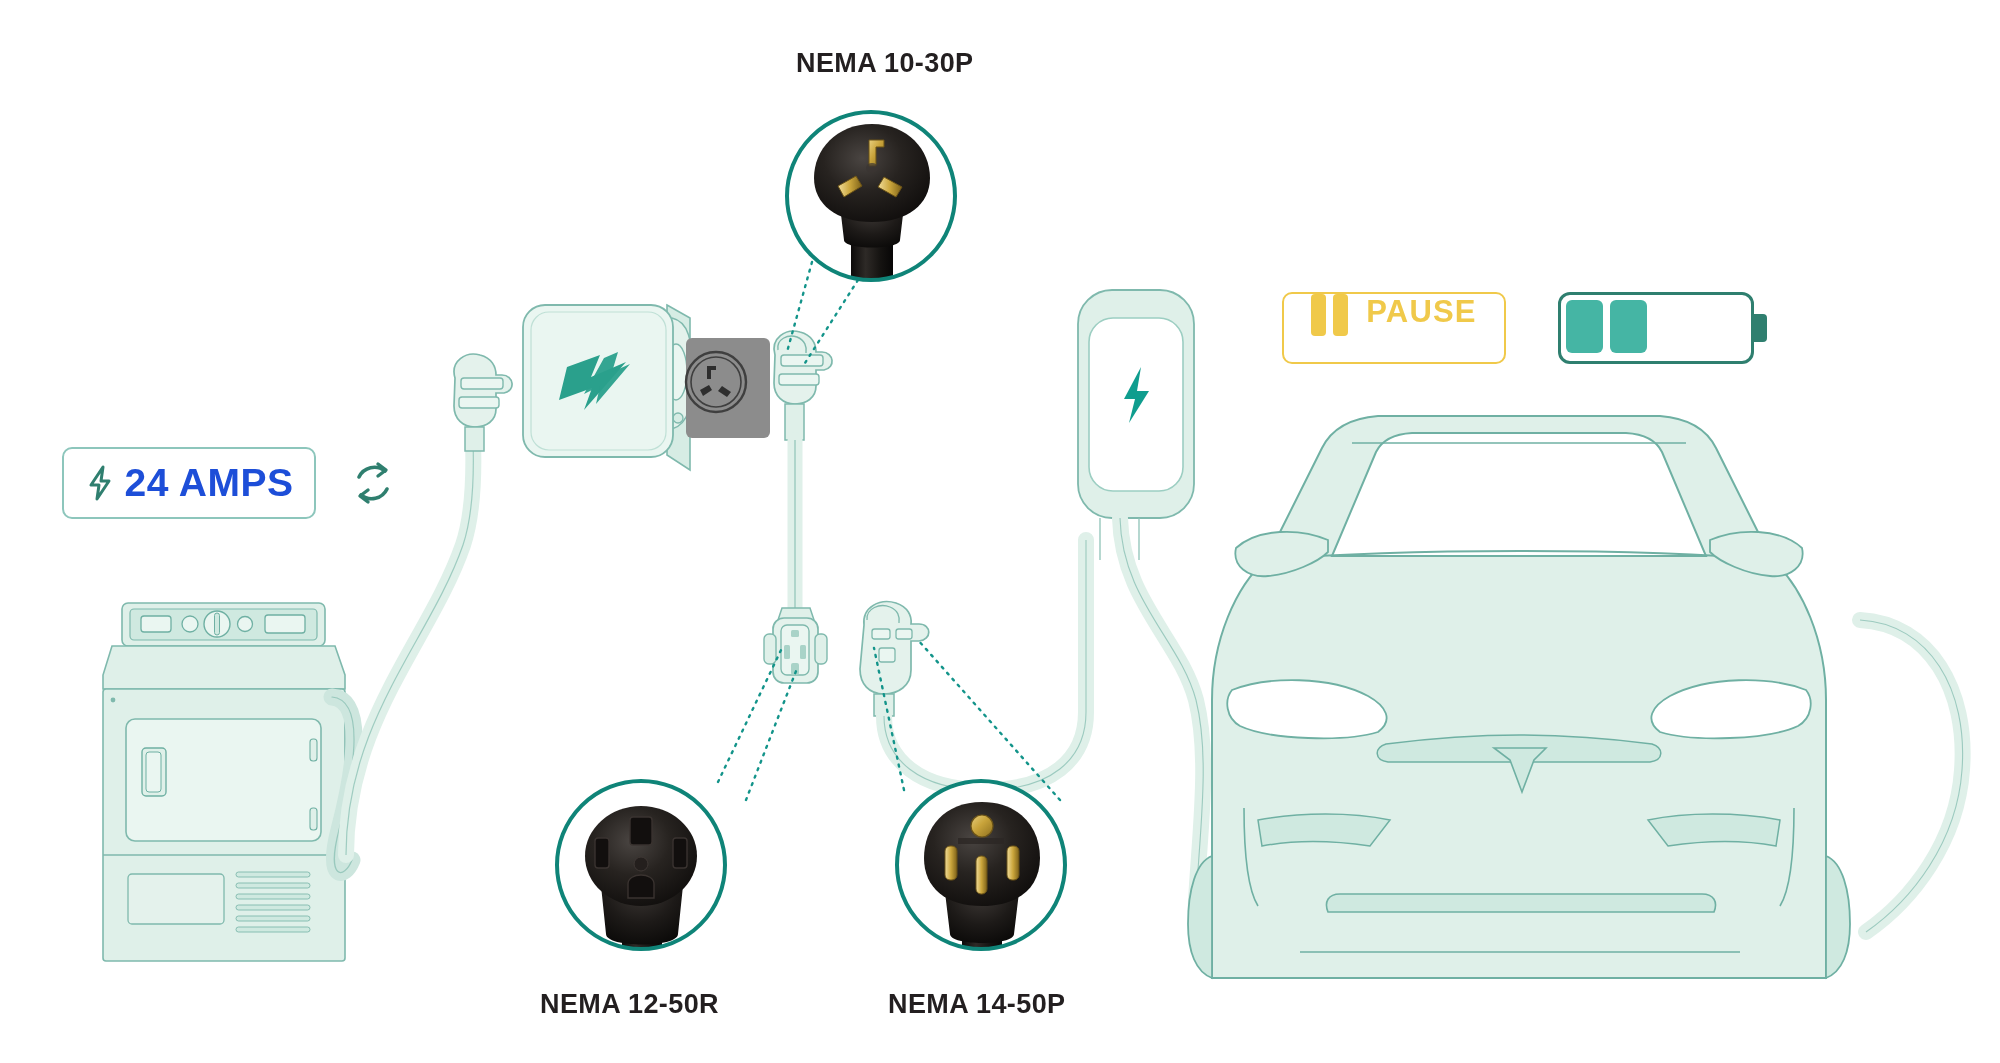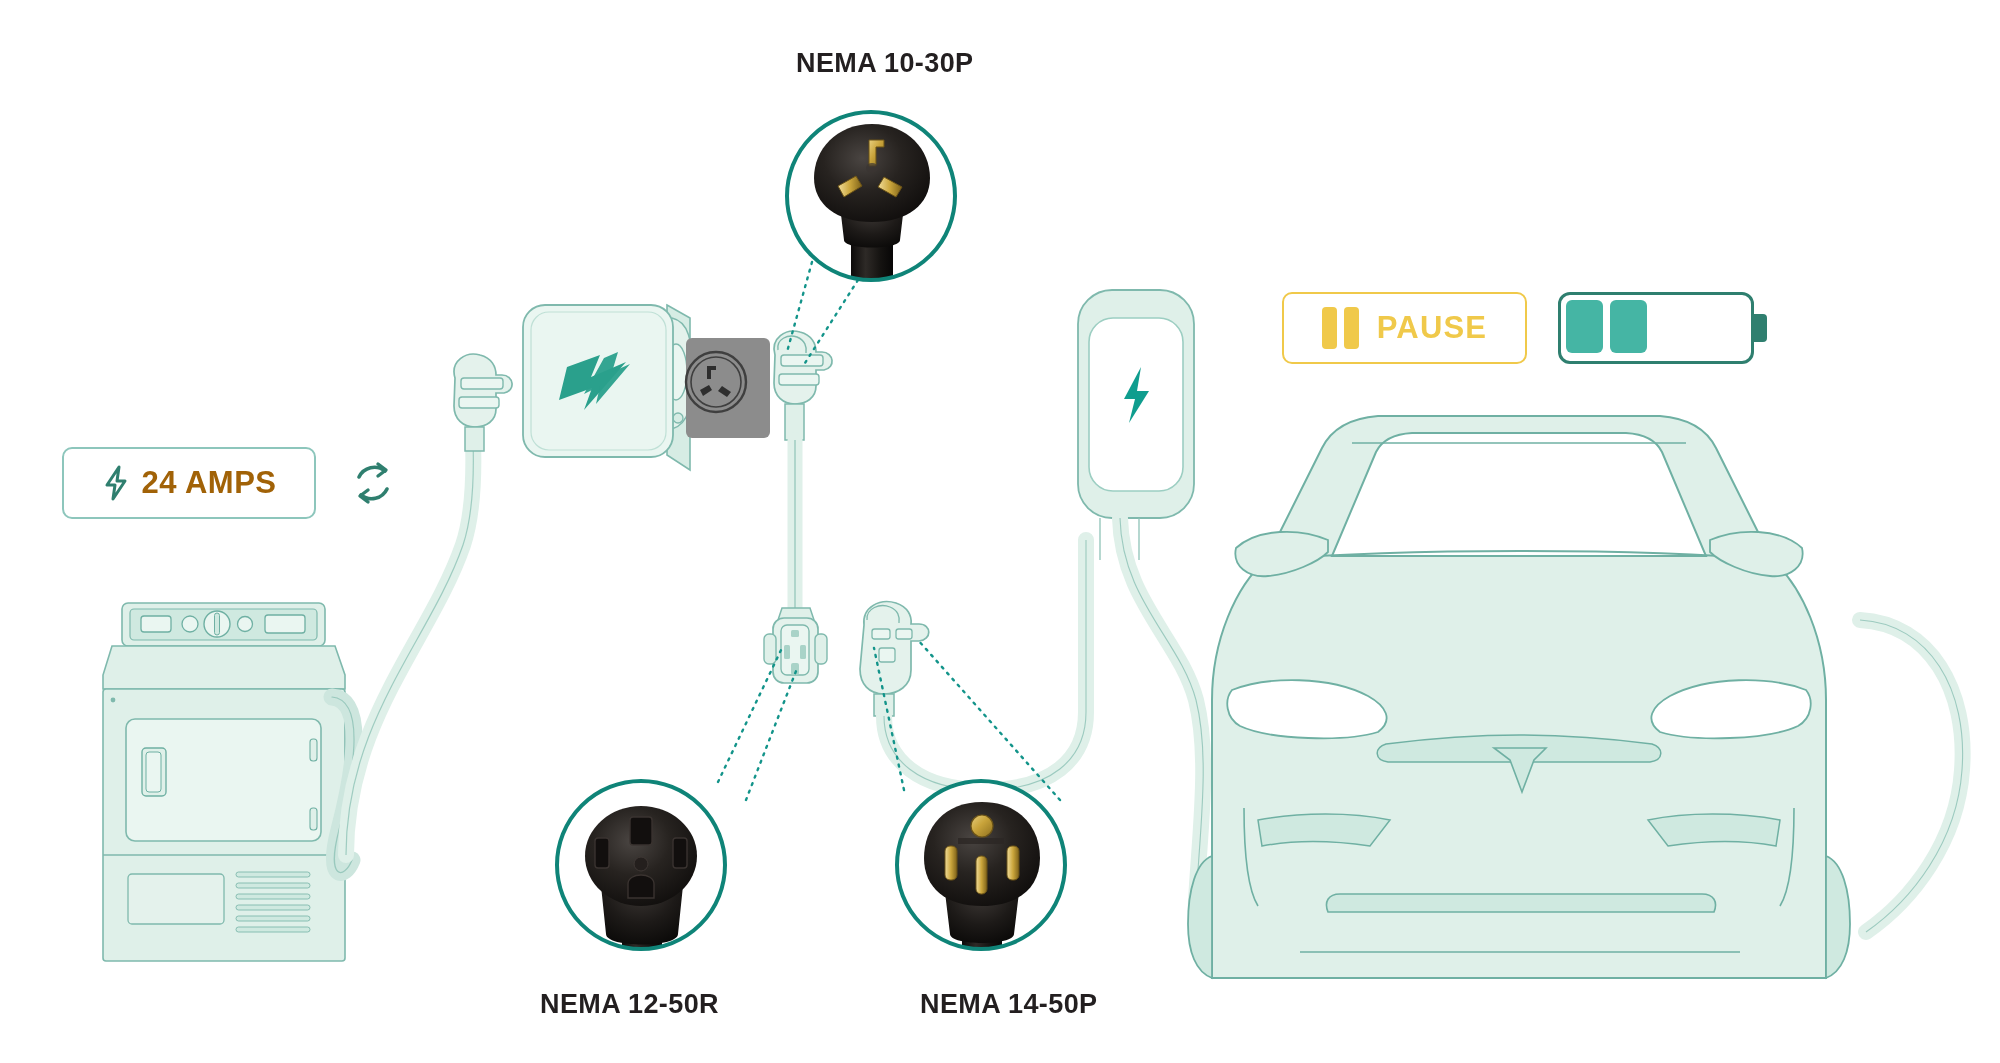--- a/index.html
+++ b/index.html
@@ -43,44 +43,44 @@
     border: 2px solid #8dc6bc;
     border-radius: 10px;
     background: #ffffff;
     display: flex;
     align-items: center;
     justify-content: center;
     gap: 10px;
     box-sizing: border-box;
   }
   #amps-badge .amps-text {
-    font-size: 31px;
+    font-size: 39px;
     font-weight: bold;
-    color: #a16207;
+    color: #1d4ed8;
     letter-spacing: 0.5px;
   }
   #refresh-icon-wrap {
     position: absolute;
     left: 345px;
     top: 455px;
     width: 56px;
     height: 56px;
   }
   
   #pause-badge {
     position: absolute;
     left: 1282px;
     top: 292px;
-    width: 245px;
+    width: 224px;
     height: 72px;
     border: 2px solid #f0c94a;
     border-radius: 10px;
     background: #ffffff;
     display: flex;
-    align-items: center;
+    align-items: flex-start;
     justify-content: center;
     gap: 18px;
     box-sizing: border-box;
   }
   #pause-badge .pause-bars {
     display: flex;
     gap: 7px;
   }
   #pause-badge .pause-bars i {
     display: block;
@@ -433,21 +433,21 @@
         <rect x="958" y="838" width="46" height="6" fill="#2c2724" opacity="0.8"></rect>
       </g>
       <circle cx="981" cy="865" r="84" fill="none" stroke="#0f8478" stroke-width="4"></circle>
     </g>
   </svg>
 
   <div class="nema-label" style="left:783px; top:48px;margin-left:13px;">NEMA 10-30P</div>
 
   <div class="nema-label" style="left:540px; top:989px;">NEMA 12-50R</div>
 
-  <div class="nema-label" style="left:888px; top:989px;margin-left:32px;">NEMA 14-50P</div>
+  <div class="nema-label" style="left:888px; top:989px;">NEMA 14-50P</div>
 
   <div id="amps-badge">
     <svg width="30" height="38" viewBox="0 0 30 38">
       <path d="M18 3 L6 21 L14 21 L12 35 L24 17 L16 17 Z" fill="none" stroke="#2f7f6f" stroke-width="3" stroke-linejoin="round" stroke-linecap="round"></path>
     </svg>
     <span class="amps-text">24 AMPS</span>
   </div>
 
   <div id="refresh-icon-wrap">
     <svg width="56" height="56" viewBox="0 0 56 56">

